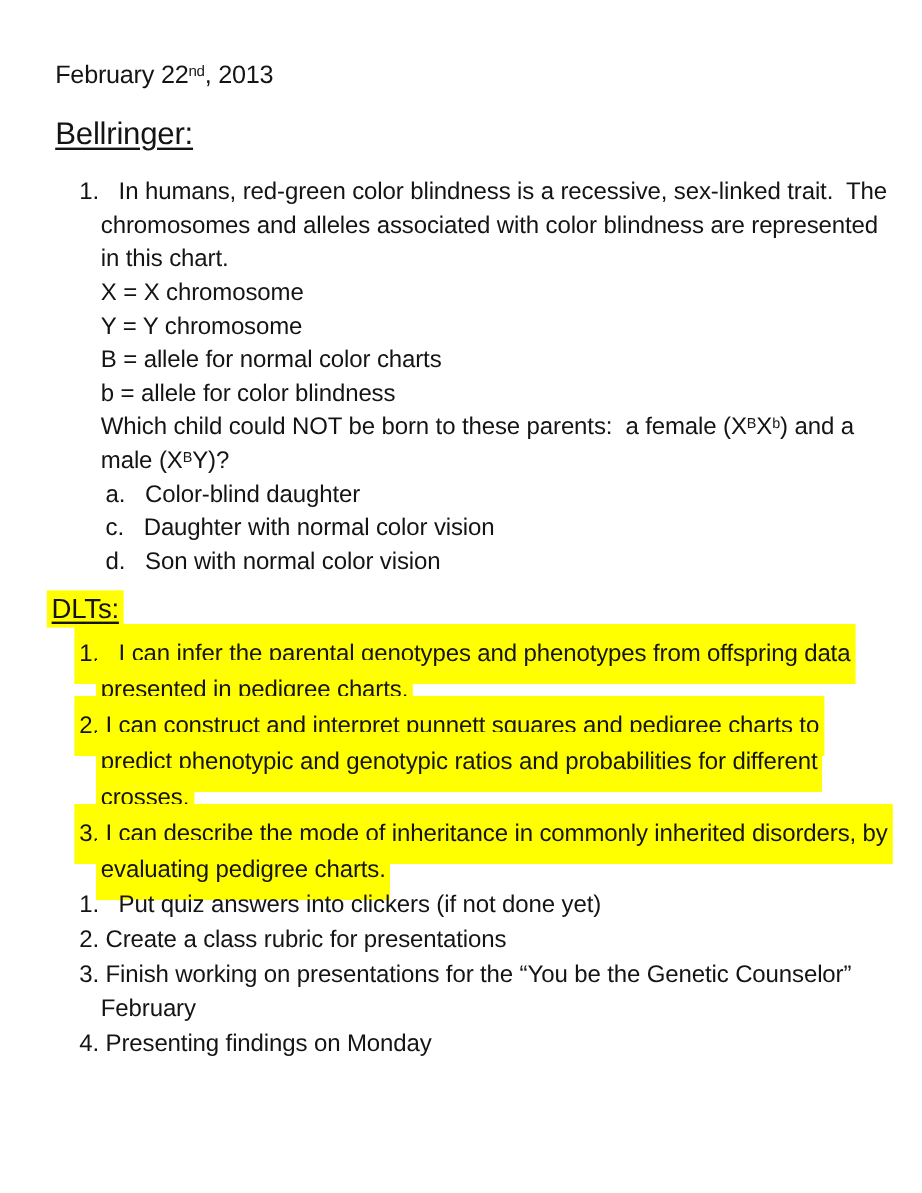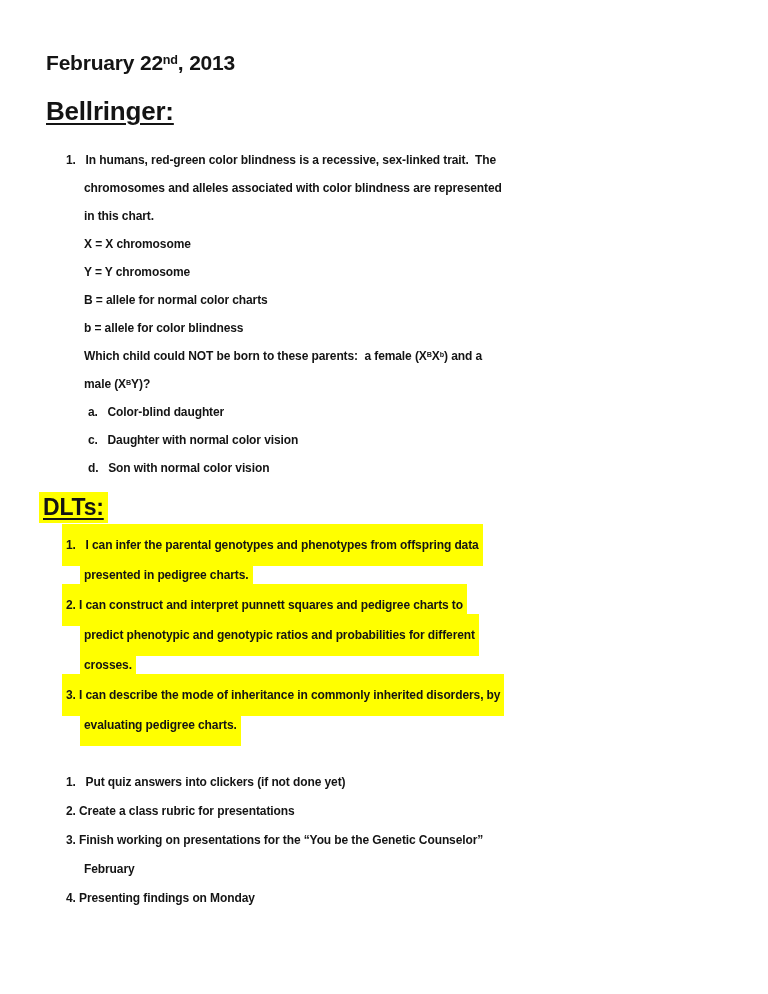--- a/index.html
+++ b/index.html
@@ -6,21 +6,21 @@
   * { box-sizing: border-box; }
   html, body { margin: 0; padding: 0; background: #ffffff; }
   .page {
     position: relative;
     width: 768px;
     height: 994px;
     overflow: hidden;
     background: #ffffff;
     color: var(--ink);
     font-family: "Liberation Sans", "DejaVu Sans", sans-serif;
-    font-weight: 700;
+    font-weight: 400;
     padding: 50px 20px 0 46px;
   }
   sup {
     font-size: 60%;
     vertical-align: baseline;
     position: relative;
     top: -0.45em;
     font-weight: inherit;
     line-height: 0;
   }
@@ -52,21 +52,21 @@
     text-decoration: underline;
     text-decoration-thickness: 2px;
     text-underline-offset: 3px;
   }
   .hl-chip {
     background: var(--hl);
     padding: 2px 4px 3px 4px;
   }
   .list {
     margin-left: 20px;
-    font-size: 12px;
+    font-size: 20px;
     letter-spacing: -0.1px;
   }
   .list .item { padding-left: 18px; }
   .list .line {
     line-height: 28px;
     white-space: pre-wrap;
   }
   .list .line.first { margin-left: -18px; }
   .bell-list { margin-top: 21px; }
   .choices-list { margin-left: 42px; }
@@ -76,21 +76,21 @@
   .dlt-list { margin-top: 10px; }
   .dlt-list .line { line-height: 30px; }
   .hl-lines .t {
     background: var(--hl);
     padding: 14px 4px;
     margin-left: -4px;
     box-decoration-break: clone;
     text-align: right;
   }
   .today-heading { margin-top: 2px; }
-  .today-list { margin-top: 28px; }
+  .today-list { margin-top: 0; }
   .today-list .line { line-height: 29px; }
 </style>
 </head>
 <body>
 
 <div class="page">
 
   <div class="date-heading"><span>February 22</span><sup>nd</sup><span>, 2013</span></div>
 
   <div class="section-heading"><span class="ul">Bellringer:</span></div>

